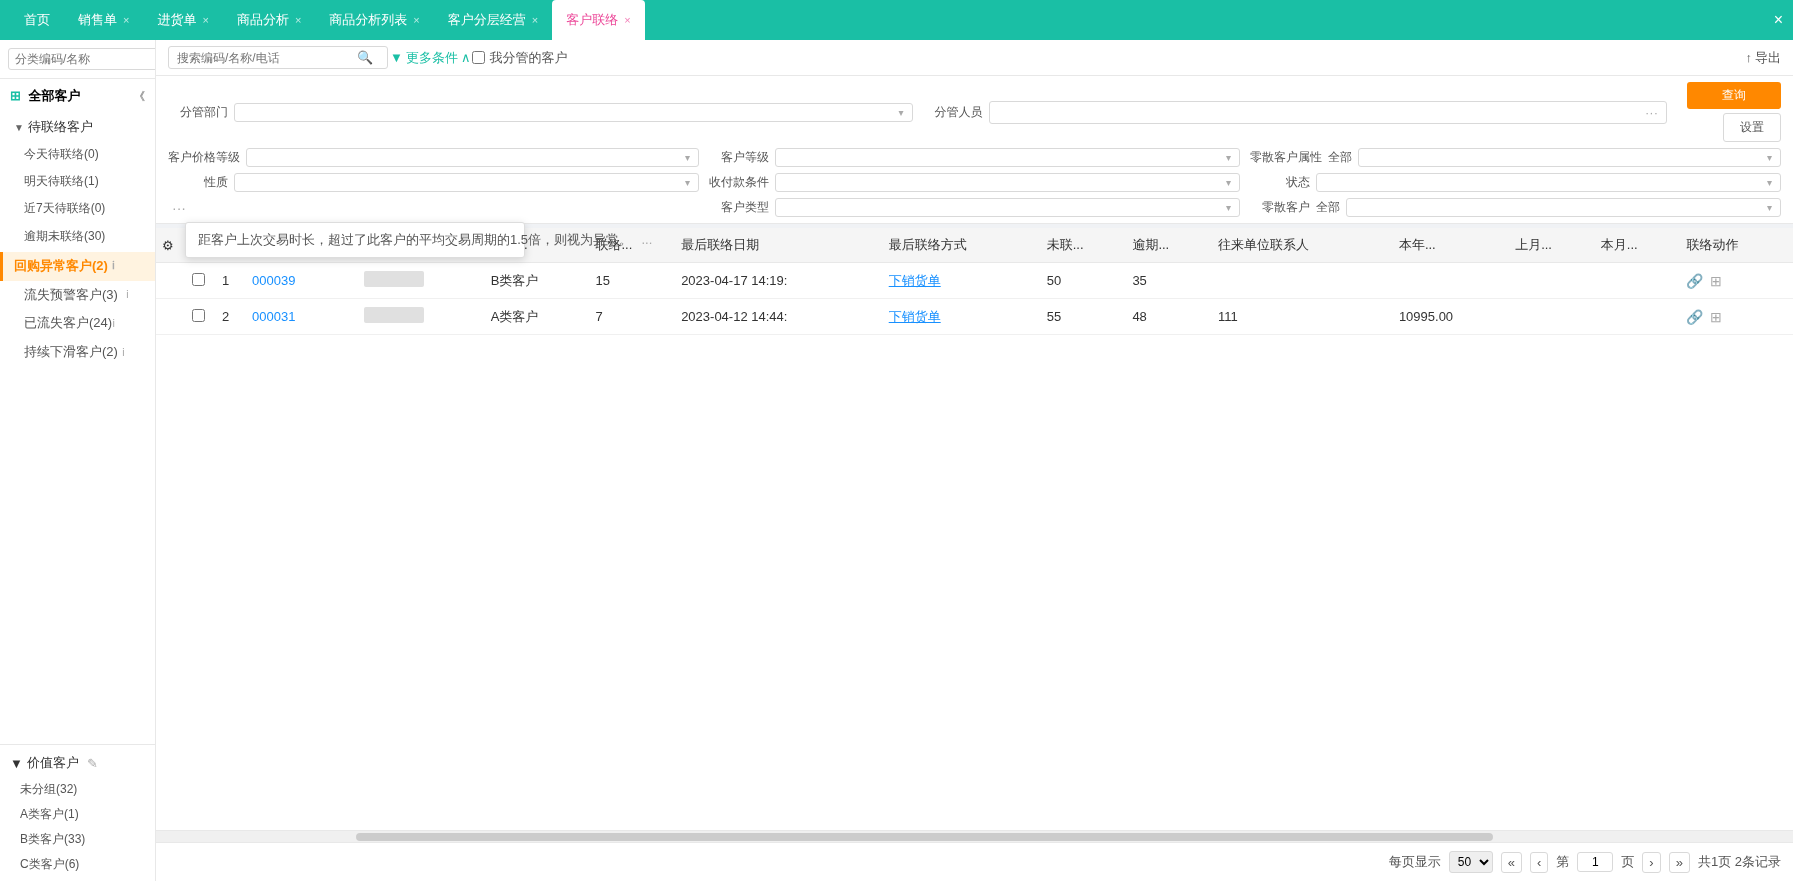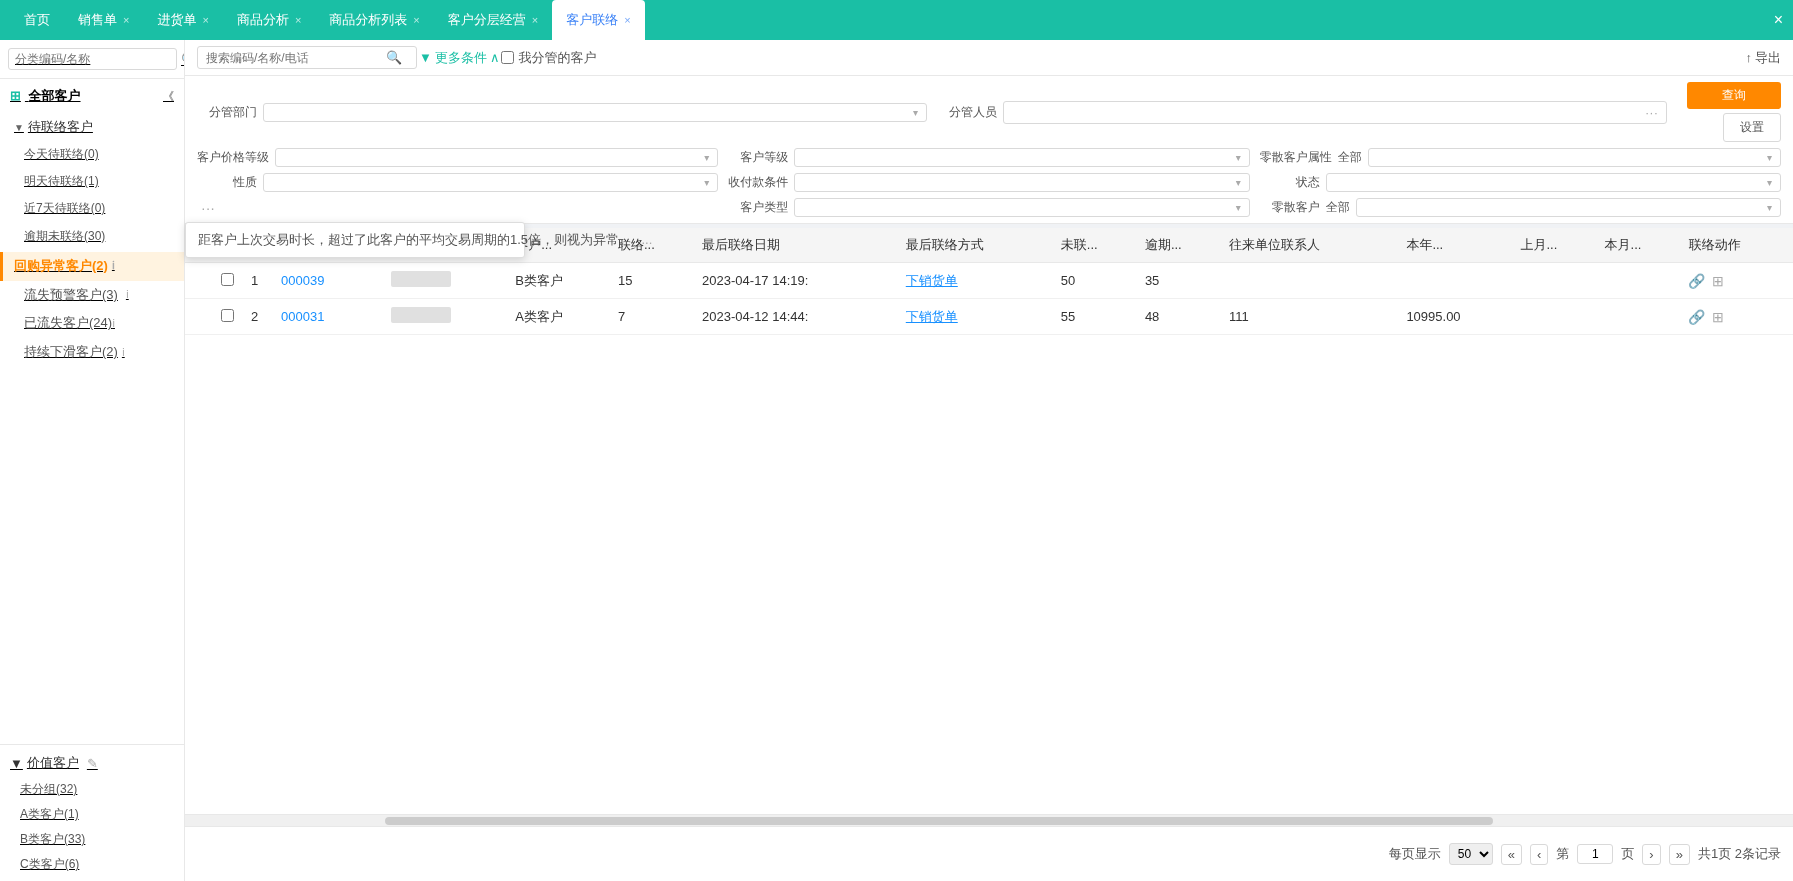--- a/index.html
+++ b/index.html
@@ -9,38 +9,38 @@
     .top-nav {
       display: flex; align-items: center;
       background: #1abfa5; height: 40px; padding: 0 10px;
       position: relative;
     }
     .top-nav .nav-item {
       color: #fff; padding: 0 14px; height: 40px; display: flex; align-items: center;
       cursor: pointer; font-size: 13px; white-space: nowrap; position: relative;
     }
     .top-nav .nav-item.active {
-      background: #fff; color: #3b82f6; border-radius: 4px 4px 0 0; text-align: right;
+      background: #fff; color: #ec4899; border-radius: 4px 4px 0 0; text-align: right;
     }
     .top-nav .nav-item .close-x {
       margin-left: 6px; font-size: 11px; opacity: 0.7;
     }
     .top-nav .nav-close-all {
       position: absolute; right: 10px; color: #fff; cursor: pointer; font-size: 16px;
     }
 
     
     .main-layout {
       display: flex; height: calc(881px - 40px);
     }
 
     
     .sidebar {
-      width: 185px; background: #fff; border-right: 1px solid #e8e8e8;
-      display: flex; flex-direction: column; overflow: hidden; flex-shrink: 0; text-decoration: underline;
+      width: 156px; background: #fff; border-right: 1px solid #e8e8e8;
+      display: flex; flex-direction: column; overflow: hidden; flex-shrink: 0;
     }
     .sidebar-search {
       display: flex; align-items: center; padding: 8px;
       border-bottom: 1px solid #e8e8e8;
     }
     .sidebar-search input {
       flex: 1; border: 1px solid #d9d9d9; border-radius: 3px; padding: 3px 6px;
       font-size: 12px; outline: none;
     }
     .sidebar-search .search-icon {
@@ -157,21 +157,21 @@
     .data-table td {
       padding: 8px 6px; border-bottom: 1px solid #f0f0f0;
       color: #333; white-space: nowrap;
     }
     .col-link { color: #1890ff; text-decoration: underline; cursor: pointer; text-align: right; }
     .action-icons { display: flex; gap: 6px; }
     .action-icon { color: #aaa; cursor: pointer; font-size: 14px; }
 
     
     .table-footer {
-      background: #fff; padding: 16px 12px; border-top: 1px solid #e8e8e8;
+      background: #fff; padding: 8px 12px; border-top: 1px solid #e8e8e8;
       display: flex; align-items: center; justify-content: flex-end; gap: 8px;
       font-size: 12px; color: #555;
     }
     .page-size-select {
       border: 1px solid #d9d9d9; border-radius: 3px; padding: 2px 4px;
       font-size: 12px; outline: none;
     }
     .page-nav-btn {
       border: 1px solid #d9d9d9; border-radius: 3px; padding: 2px 6px;
       background: #fff; cursor: pointer; color: #555;

